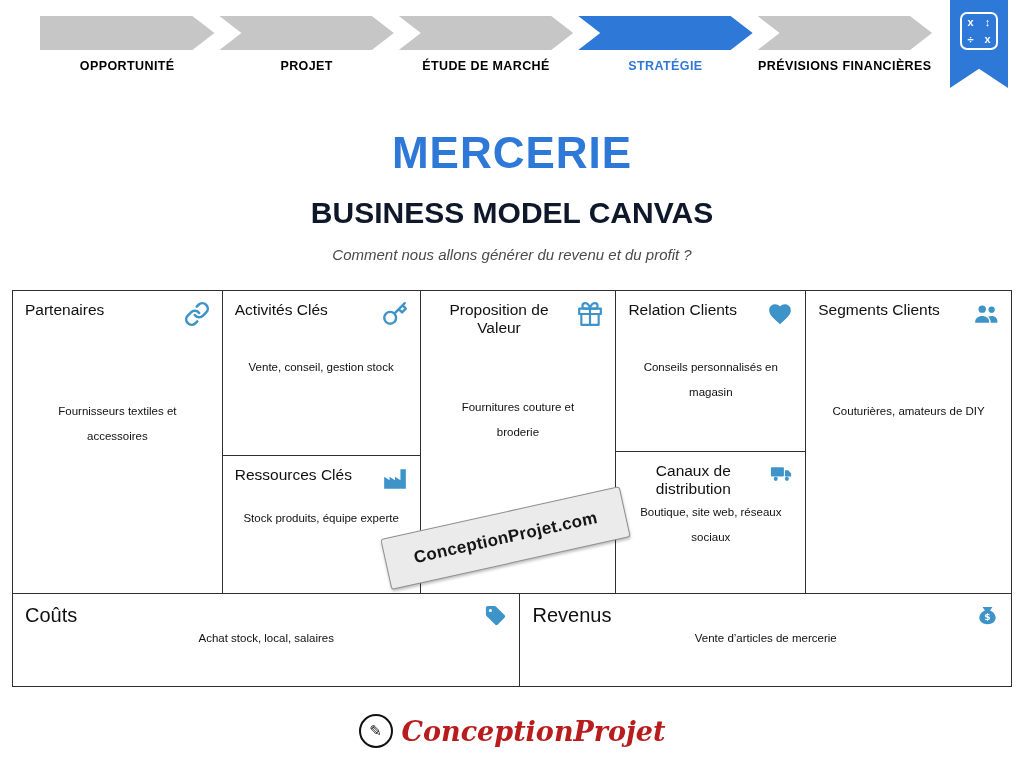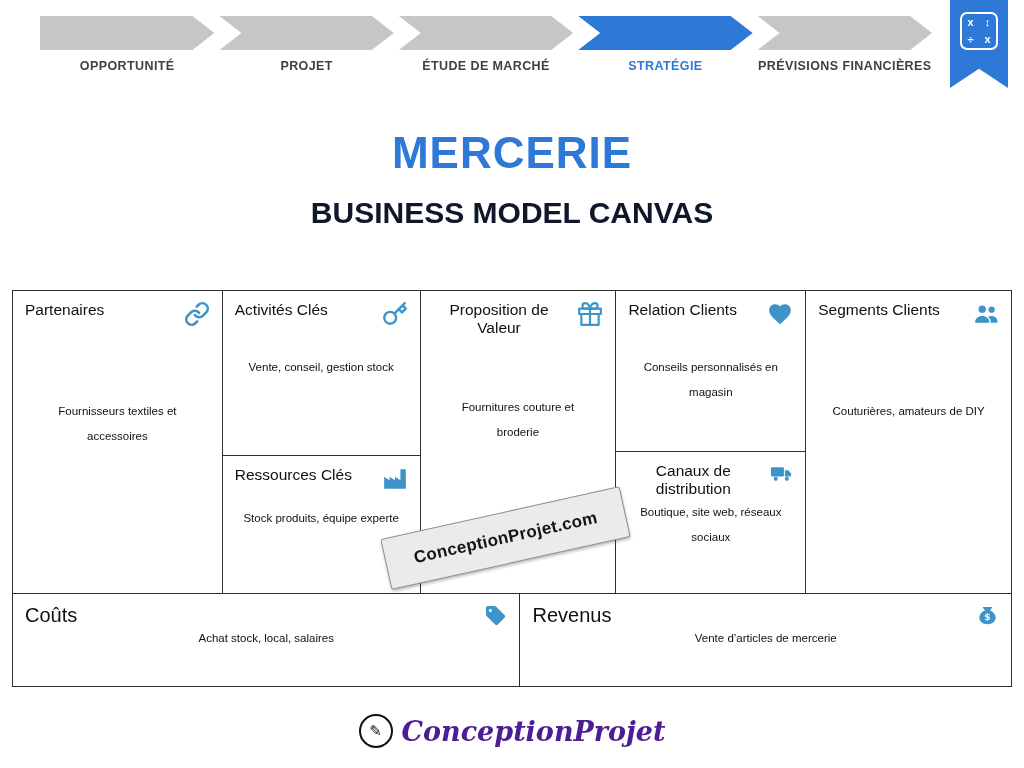--- a/index.html
+++ b/index.html
@@ -7,21 +7,21 @@
         font-family:"Liberation Sans",sans-serif;color:#151515;}
 
   
   .progress{position:absolute;left:40px;top:16px;width:892px;display:flex;gap:5px;}
   .step{flex:1;display:flex;flex-direction:column;}
   .chev{height:34px;background:#C6C6C6;
         clip-path:polygon(0 0,calc(100% - 22px) 0,100% 50%,calc(100% - 22px) 100%,0 100%,22px 50%);}
   .step:first-child .chev{clip-path:polygon(0 0,calc(100% - 22px) 0,100% 50%,calc(100% - 22px) 100%,0 100%);}
   .step.active .chev{background:#2E78D8;}
   .step-label{margin-top:9px;text-align:center;font-size:12.5px;font-weight:bold;
-              letter-spacing:.4px;color:#404040;white-space:nowrap;}
+              letter-spacing:.4px;color:#000000;white-space:nowrap;}
   .step.active .step-label{color:#2E78D8;}
 
   
   .ribbon{position:absolute;top:0;right:16px;width:58px;height:88px;background:#2E78D8;
           clip-path:polygon(0 0,100% 0,100% 100%,50% 78%,0 100%);}
   .calc{width:34px;height:34px;margin:12px auto 0;border:2.5px solid #fff;border-radius:7px;
         display:grid;grid-template-columns:1fr 1fr;place-items:center;color:#fff;
         font-size:11px;font-weight:bold;line-height:1;}
 
   
@@ -63,21 +63,21 @@
              background:#ebebeb;border:1px solid #8f8f8f;border-radius:3px;
              padding:15px 28px;font-size:17px;font-weight:bold;color:#151515;
              letter-spacing:.3px;box-shadow:0 2px 3px rgba(0,0,0,.25);z-index:5;}
 
   
   .brand{position:absolute;left:0;right:0;top:714px;display:flex;align-items:center;
          justify-content:center;gap:9px;}
   .brand-circle{width:30px;height:30px;border:2.5px solid #111;border-radius:50%;
                 display:flex;align-items:center;justify-content:center;font-size:15px;color:#111;}
   .brand-text{font-family:"DejaVu Serif",serif;font-style:italic;font-weight:bold;
-              font-size:27px;color:#4c1d95;}
+              font-size:27px;color:#b91c1c;}
 </style>
 </head>
 <body>
 
 <div class="page">
 
   <div class="progress">
     <div class="step">
       <div class="chev"></div>
       <div class="step-label">OPPORTUNITÉ</div>
@@ -104,20 +104,21 @@
     <div class="calc">
       <span>x</span>
       <span>↕</span>
       <span>÷</span>
       <span>x</span>
     </div>
   </div>
 
   <div class="title">MERCERIE</div>
   <div class="subtitle">BUSINESS MODEL CANVAS</div>
+  <div class="tagline">Comment nous allons générer du revenu et du profit ?</div>
 
   <div class="bmc">
     <div class="bmc-top">
 
       <div class="col c1">
         <div class="cell">
           <div class="cell-head">
             <div class="cell-title">Partenaires</div>
             <svg class="icon" viewBox="0 0 24 24" fill="none" stroke="currentColor" stroke-width="2.4" stroke-linecap="round" stroke-linejoin="round">
                 <path d="M10 13a5 5 0 0 0 7.54.54l3-3a5 5 0 0 0-7.07-7.07l-1.72 1.71"></path>

